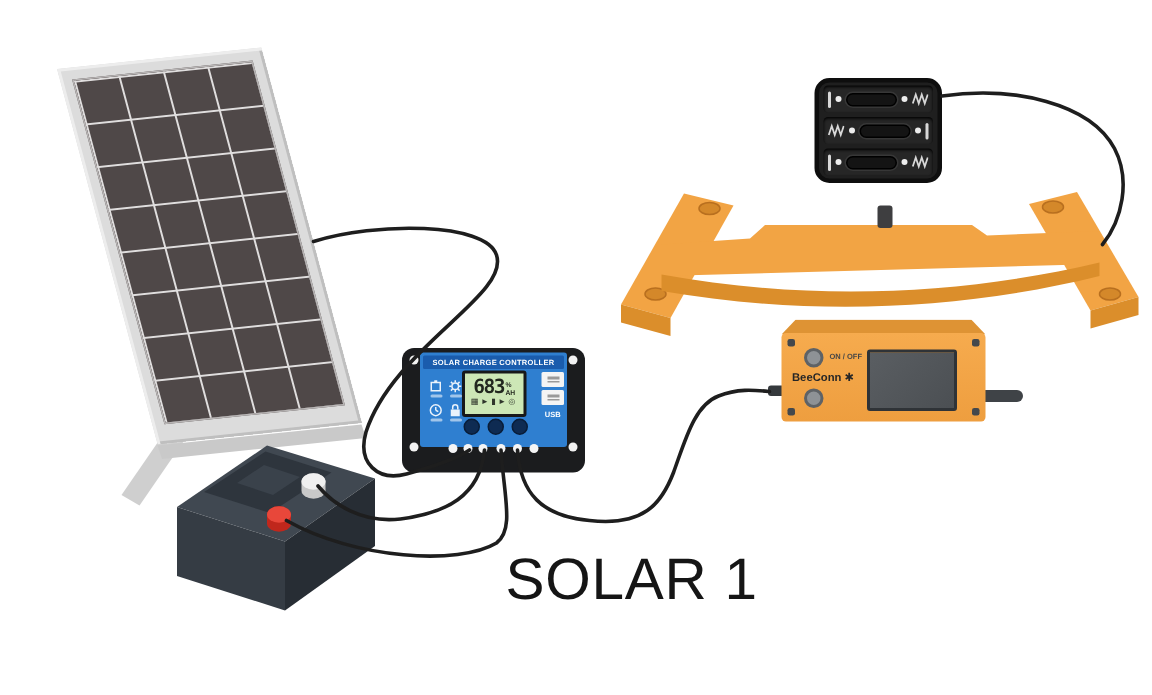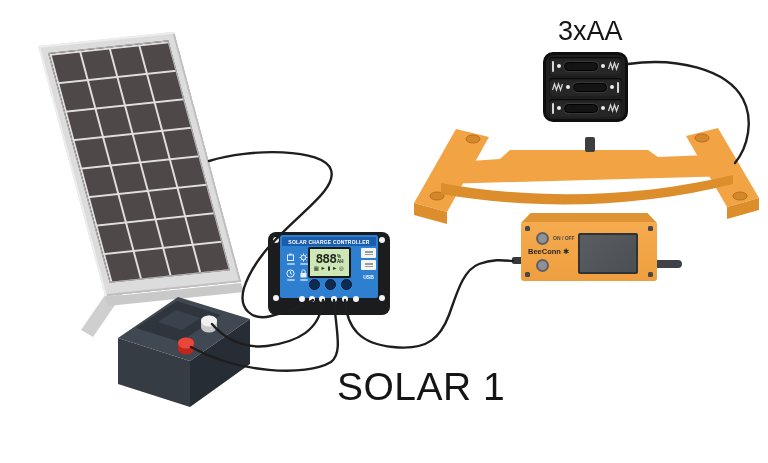--- a/index.html
+++ b/index.html
@@ -139,21 +139,20 @@
       <path d="M441,183 C540,201 640,197 733,175 L733,184 C640,207 540,211 441,194 Z" fill="#db8e2b"></path>
 
       <rect x="585" y="137" width="10" height="15" rx="2" fill="#3e3e40"></rect>
     </g>
   </svg>
 
   <div class="panel">
     <div class="panel-cells"></div>
   </div>
 
-  <div class="lbl-3xaa">3xAA</div>
   <div class="holder">
     <div class="slot">
       <span class="bar"></span>
       <span class="dot"></span>
       <span class="pill"></span>
       <span class="dot"></span>
       <svg width="11" height="10">
           <polyline points="0.5,8 2.5,2 4.5,8 6.5,2 8.5,8 10.5,2" fill="none" stroke="#d8d8d8" stroke-width="1.2"></polyline>
         </svg>
     </div>
@@ -212,21 +211,21 @@
           <svg width="9" height="9">
             <rect x="1.5" y="4" width="6" height="4.5" fill="#eaf2fb"></rect>
             <path d="M2.8,4 V2.6 a1.7,1.7 0 0 1 3.4,0 V4" fill="none" stroke="#eaf2fb" stroke-width="1"></path>
           </svg>
           <span class="sub"></span>
         </div>
       </div>
 
       <div class="lcd">
         <div class="lcd-row1">
-          <span class="lcd-val">888</span>
+          <span class="lcd-val">683</span>
           <span class="lcd-units">
             <span>%</span>
             <span>AH</span>
           </span>
         </div>
         <div class="lcd-flow">▦►▮►◎</div>
       </div>
 
       <div class="usb">
         <div class="usb-port">

